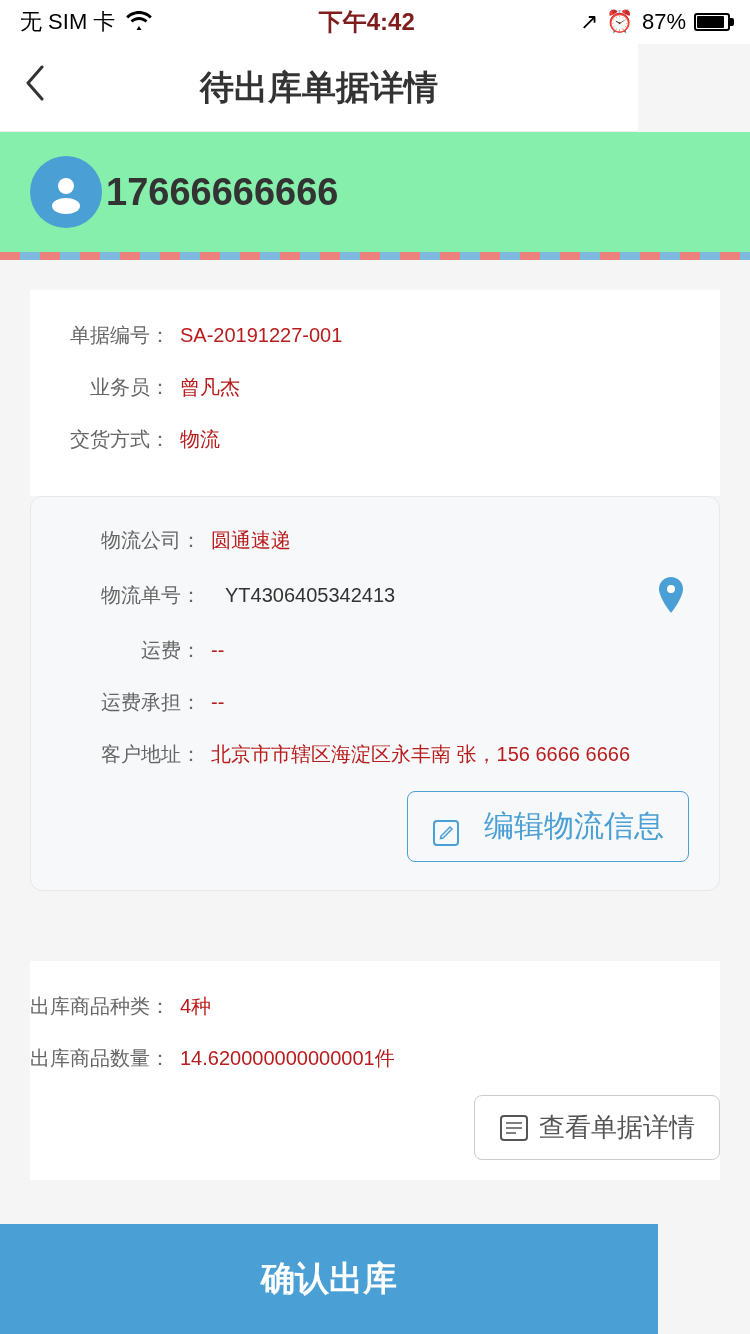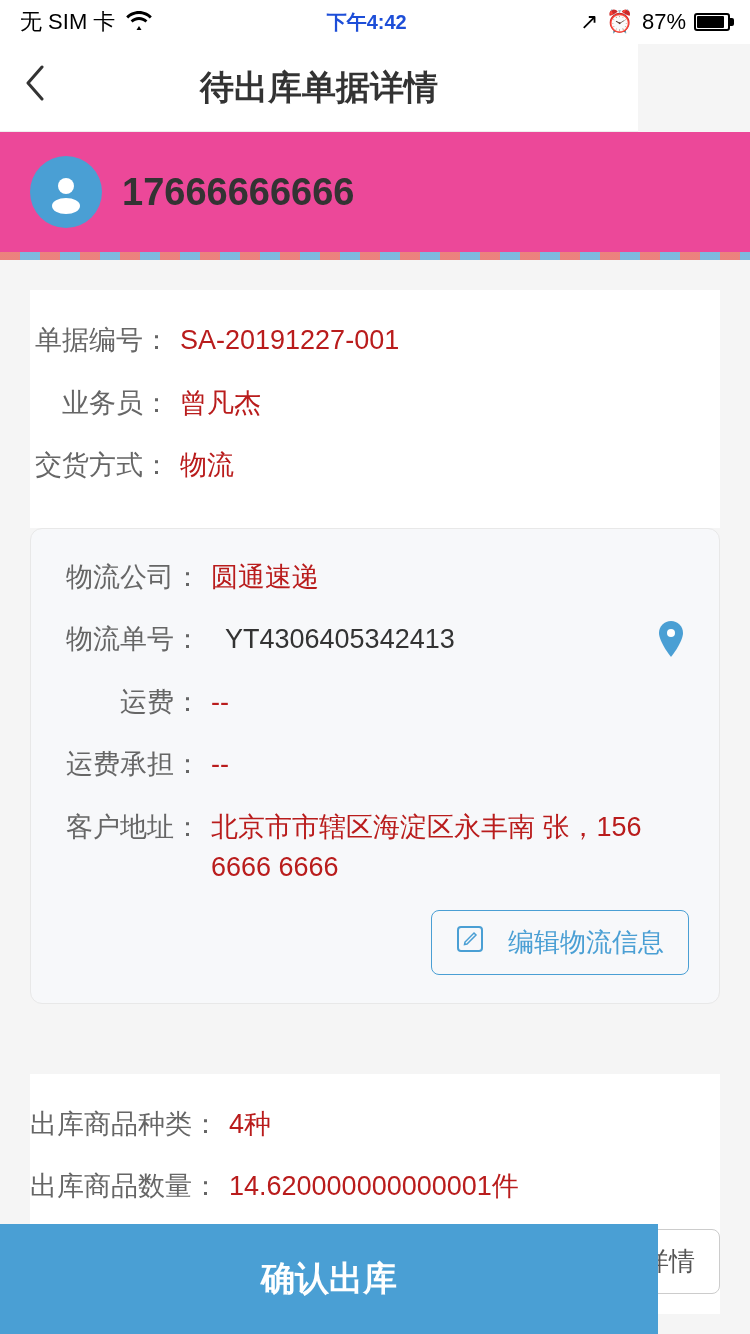--- a/index.html
+++ b/index.html
@@ -26,23 +26,23 @@
       font-weight: 500;
     }
     .status-left {
       display: flex;
       align-items: center;
       gap: 10px;
       font-size: 22px;
       color: #000;
     }
     .status-center {
-      font-size: 20px;
+      font-size: 24px;
       font-weight: 600;
-      color: #1d4ed8;
+      color: #7f1d1d;
     }
     .status-right {
       display: flex;
       align-items: center;
       gap: 8px;
       font-size: 22px;
       color: #000;
     }
     .battery-icon {
       display: inline-block;
@@ -91,25 +91,25 @@
       cursor: pointer;
     }
     .nav-title {
       font-size: 34px;
       font-weight: 600;
       color: #333;
     }
 
     
     .user-header {
-      background: #ec4899;
+      background: #86efac;
       padding: 24px 30px;
       display: flex;
       align-items: center;
-      gap: 20px;
+      gap: 4px;
       margin-top: 0;
     }
     .user-avatar {
       width: 72px;
       height: 72px;
       border-radius: 50%;
       background: #4a9fd4;
       display: flex;
       align-items: center;
       justify-content: center;
@@ -144,21 +144,21 @@
 
     .basic-info {
       background: #fff;
       padding: 30px 0 20px;
     }
 
     .info-row {
       display: flex;
       align-items: flex-start;
       margin-bottom: 22px;
-      font-size: 27px;
+      font-size: 20px;
     }
     .info-label {
       color: #666;
       min-width: 140px;
       text-align: right;
       flex-shrink: 0;
       line-height: 1.5;
     }
     .info-value {
       color: #b91c1c;
@@ -195,27 +195,27 @@
 
     
     .edit-btn {
       display: flex;
       align-items: center;
       justify-content: flex-end;
       margin-top: 20px;
     }
     .edit-btn-inner {
       display: flex;
-      align-items: flex-start;
+      align-items: flex-end;
       gap: 24px;
       border: 1px solid #4a9fd4;
       border-radius: 8px;
       padding: 14px 24px;
       color: #4a9fd4;
-      font-size: 26px;
+      font-size: 30px;
       cursor: pointer;
     }
 
     
     .goods-section {
       background: #fff;
       padding: 30px 0 20px;
       margin-bottom: 20px;
     }
 

